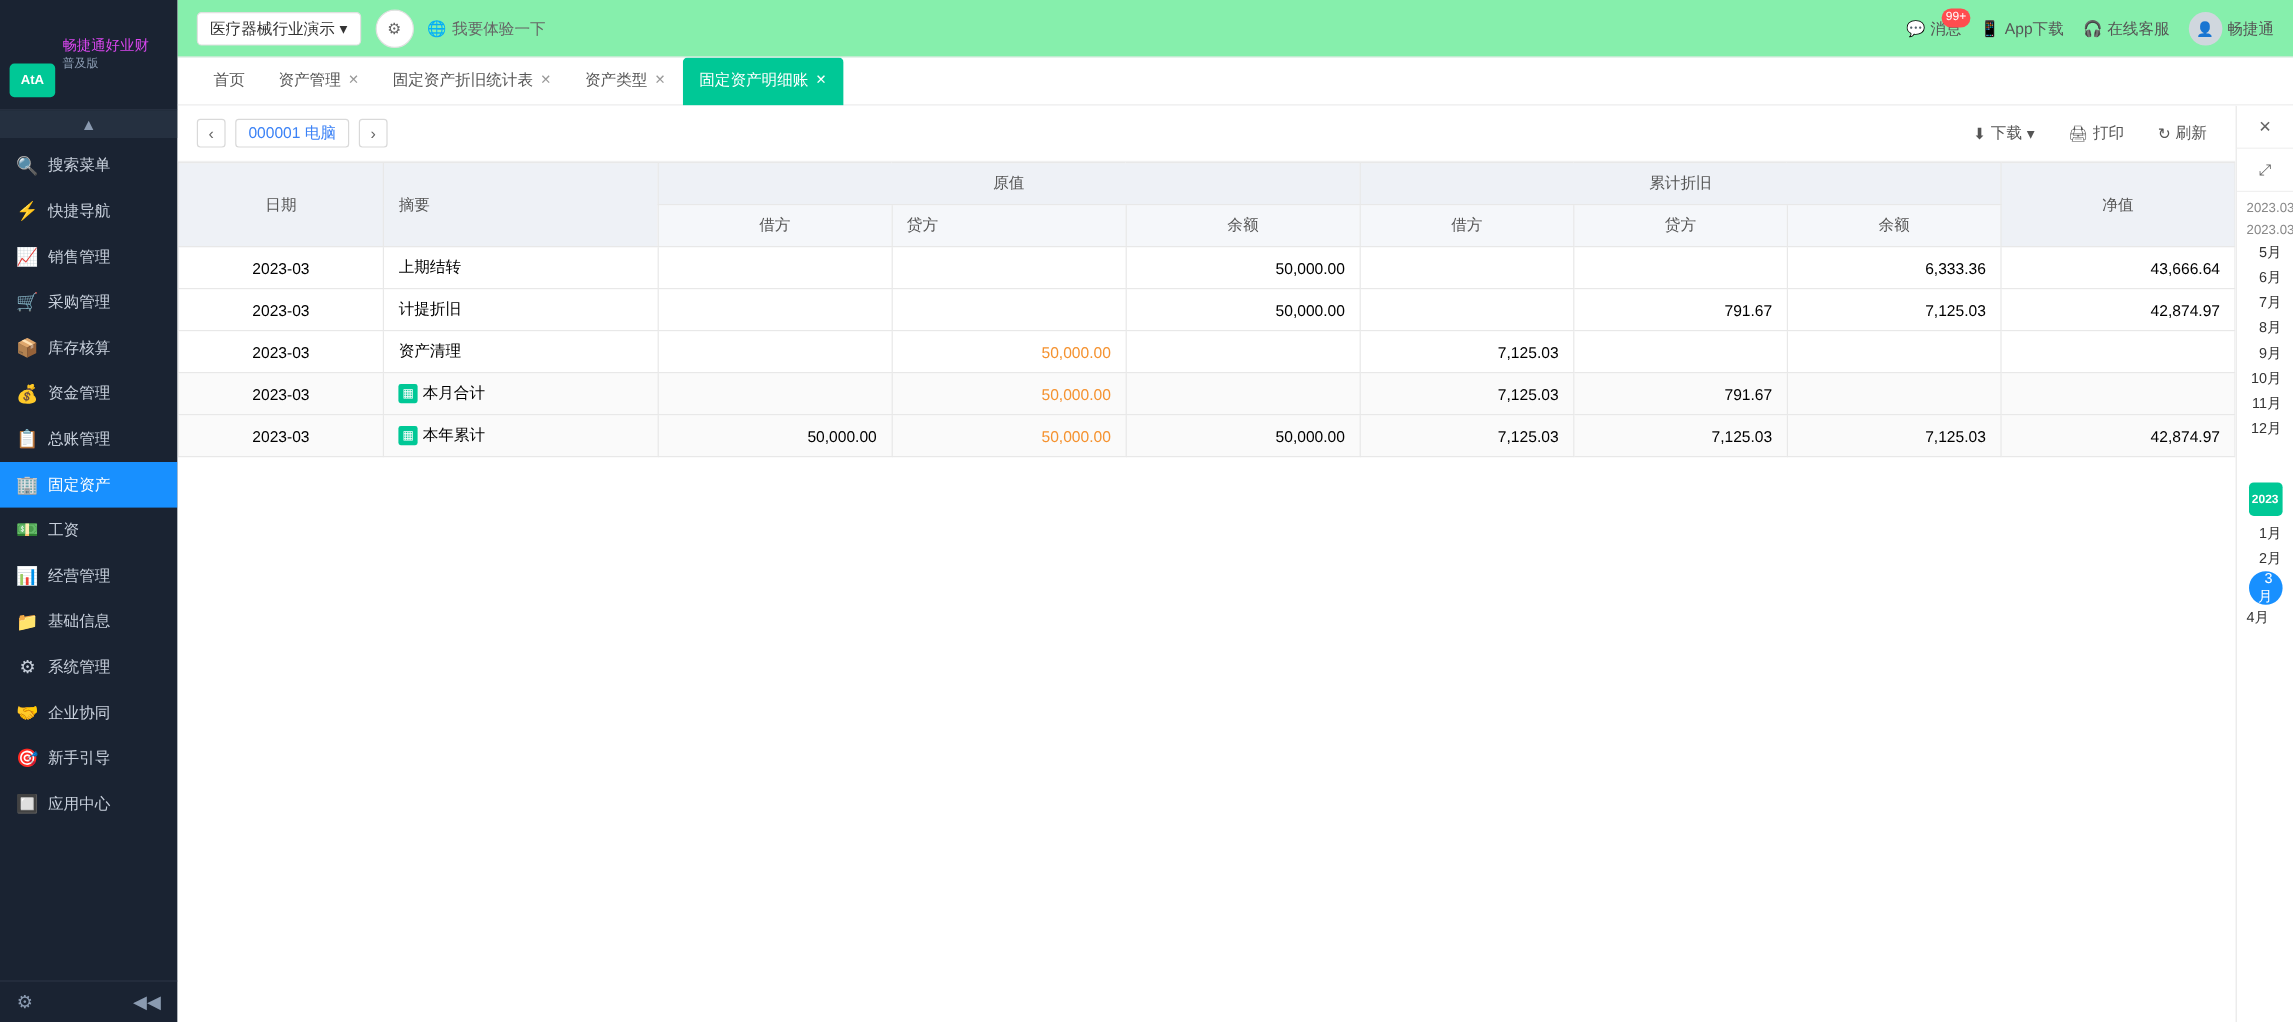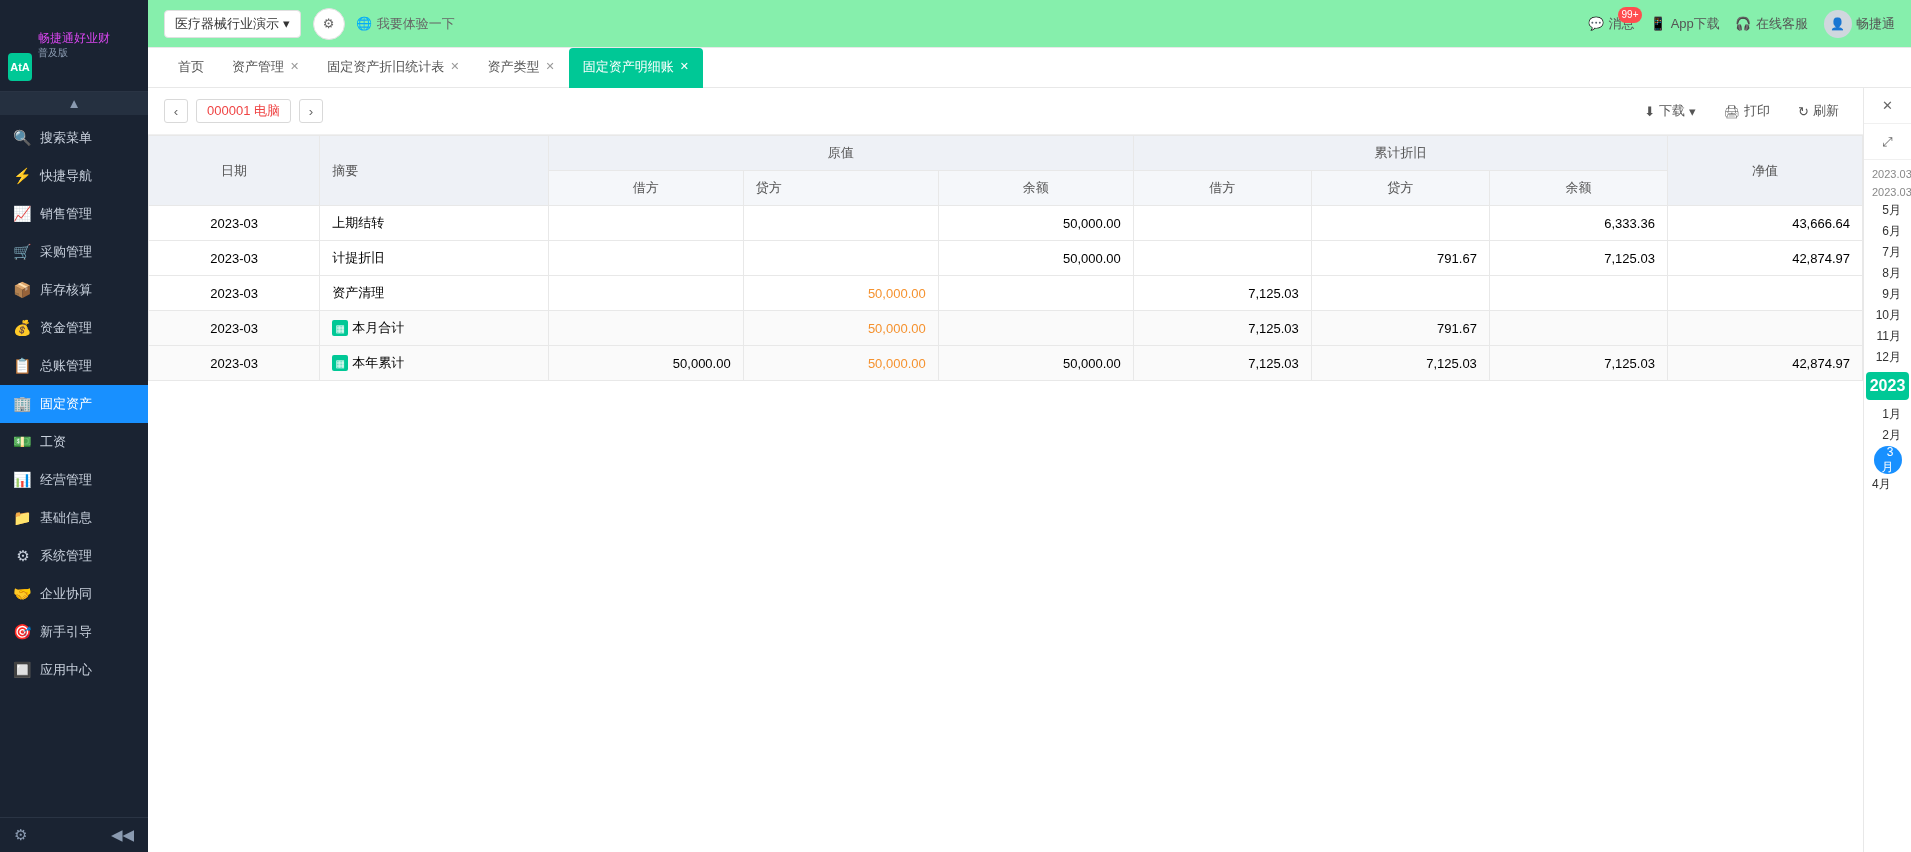--- a/index.html
+++ b/index.html
@@ -18,21 +18,21 @@
     .sidebar-header {
       background: #1a2332;
       padding: 10px 8px;
       display: flex;
       align-items: center;
       gap: 6px;
       border-bottom: 1px solid #2a3444;
       min-height: 48px;
     }
     .sidebar-logo {
-      width: 24px; height: 28px;
+      width: 38px; height: 28px;
       background: #00c896;
       border-radius: 4px;
       display: flex; align-items: center; justify-content: center;
       color: white; font-weight: bold; font-size: 11px; margin-top: 43px;
     }
     .sidebar-title { font-size: 12px; color: #d946ef; line-height: 1.3; }
     .sidebar-subtitle { font-size: 10px; color: #8a9ab0; }
     .sidebar-nav { flex: 1; overflow-y: auto; padding: 4px 0; }
     .sidebar-nav::-webkit-scrollbar { width: 3px; }
     .nav-item {
@@ -176,21 +176,21 @@
       display: flex; align-items: center; gap: 8px;
     }
     .asset-nav-btn {
       width: 24px; height: 24px; border: 1px solid #d9d9d9;
       border-radius: 3px; background: #fff; cursor: pointer;
       display: flex; align-items: center; justify-content: center;
       color: #666;
     }
     .asset-tag {
       border: 1px solid #d9d9d9; border-radius: 3px;
-      padding: 2px 10px; font-size: 13px; color: #ef4444;
+      padding: 2px 10px; font-size: 13px; color: #3b82f6;
       background: #fff;
     }
     .toolbar-actions {
       display: flex; align-items: center; gap: 12px;
     }
     .toolbar-btn {
       display: flex; align-items: center; gap: 4px;
       cursor: pointer; color: #555; font-size: 13px;
       padding: 4px 8px; border-radius: 3px;
     }
@@ -555,21 +555,21 @@
           <div class="cal-year">2023.03</div>
           <div class="cal-month" style="text-align: right; padding-right: 10px;">5月</div>
           <div class="cal-month" style="text-align: right; padding-right: 10px;">6月</div>
           <div class="cal-month" style="text-align: right; padding-right: 10px;">7月</div>
           <div class="cal-month" style="text-align: right; padding-right: 10px;">8月</div>
           <div class="cal-month" style="text-align: right; padding-right: 10px;">9月</div>
           <div class="cal-month" style="text-align: right; padding-right: 10px;">10月</div>
           <div class="cal-month" style="text-align: right; padding-right: 10px;">11月</div>
           <div class="cal-month" style="text-align: right; padding-right: 10px;">12月</div>
           <div style="display: flex; justify-content: center; padding: 4px 0px;">
-            <div class="cal-month active-year" style="width: 43px; border-radius: 4px; font-size: 16px;">2023</div>
+            <div class="cal-month active-year" style="width: 28px; border-radius: 4px; font-size: 10px; margin-top: 30px;">2023</div>
           </div>
           <div class="cal-month" style="text-align: right; padding-right: 10px;">1月</div>
           <div class="cal-month" style="text-align: right; padding-right: 10px;">2月</div>
           <div class="cal-month active-month" style="width: 28px; margin: 0px auto; display: flex; align-items: center; justify-content: center;">3月</div>
           <div class="cal-month" style="text-align: left; ">4月</div>
         </div>
     </div>
 
   </div>
 </div>

